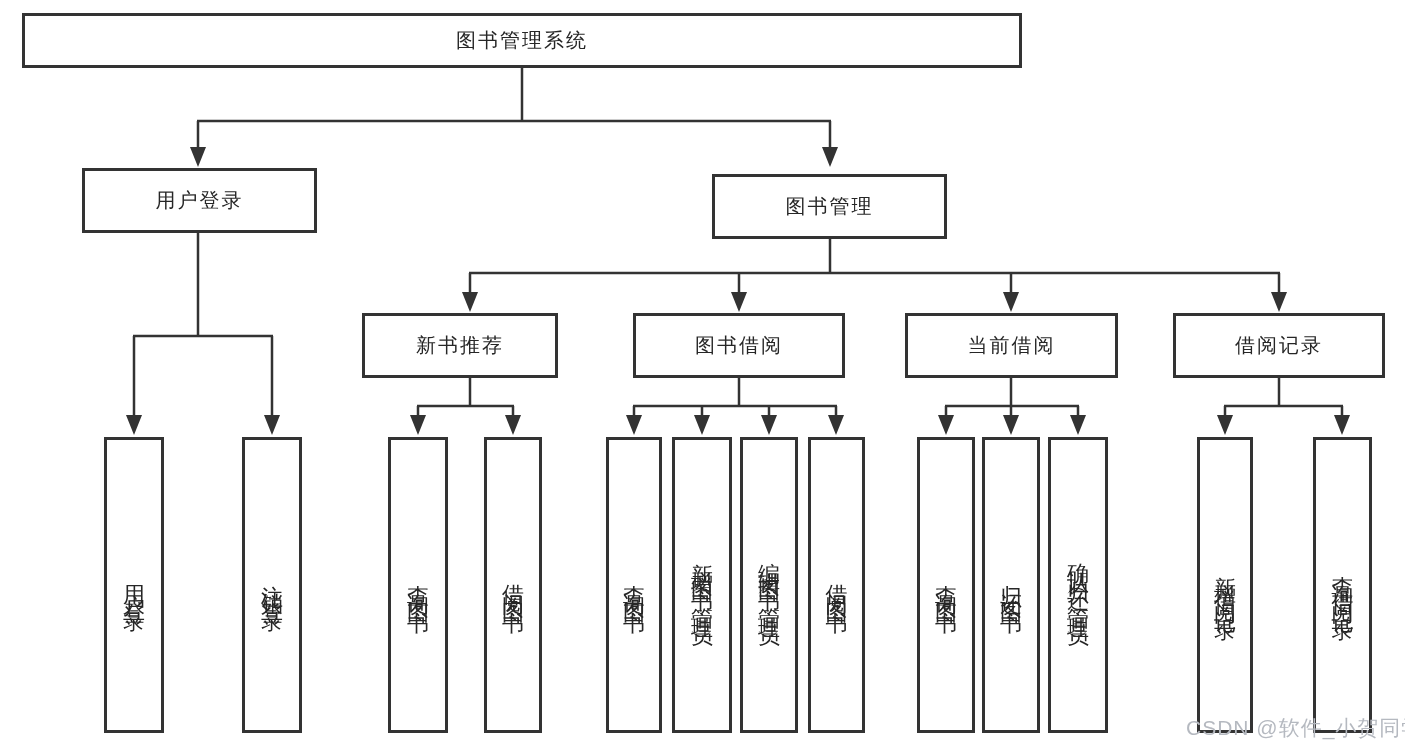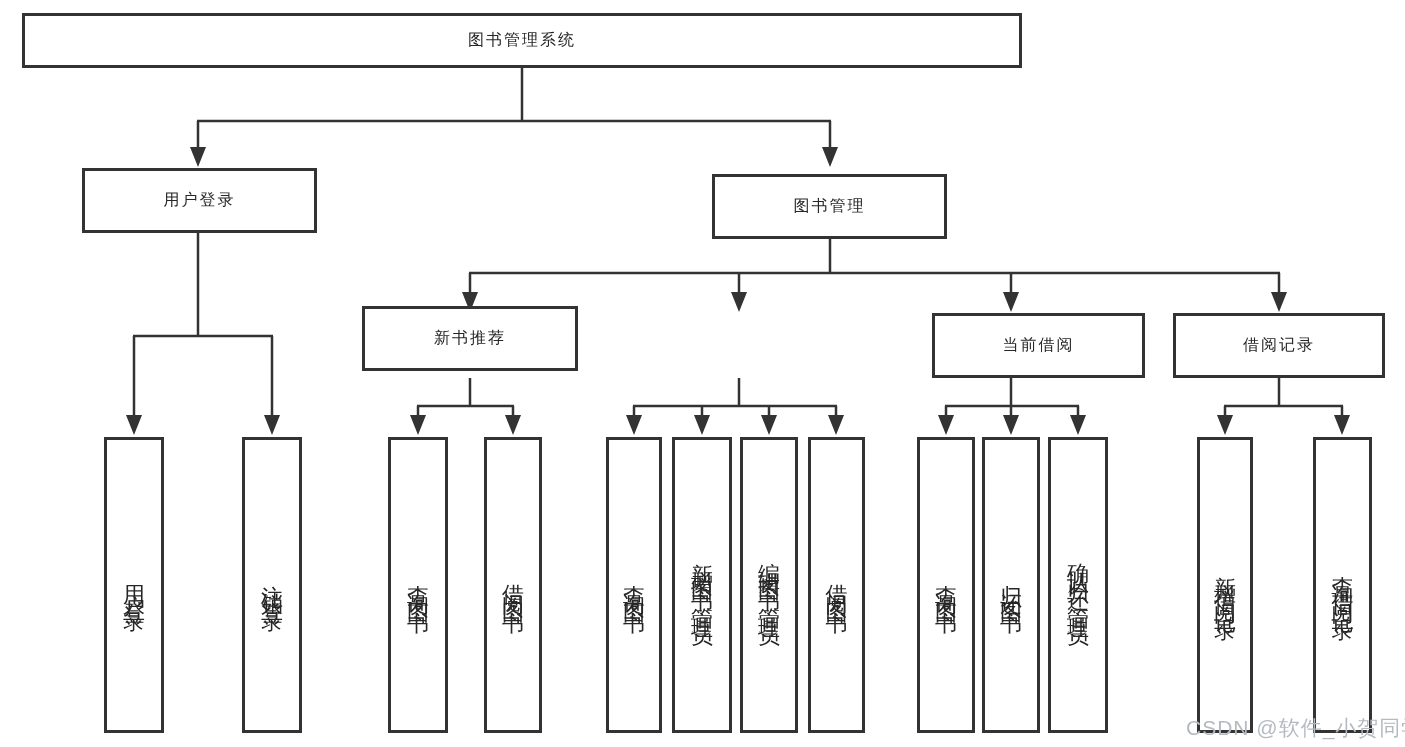--- a/index.html
+++ b/index.html
@@ -25,21 +25,21 @@
     position: absolute;
     box-sizing: border-box;
     border: 3px solid #333333;
     background: #ffffff;
     display: flex;
     align-items: center;
     justify-content: center;
     color: #262626;
   }
   .hnode .label {
-    font-size: 16px;
+    font-size: 20px;
     letter-spacing: 2px;
     white-space: nowrap;
     font-family: Liberation Serif, serif;
   }
   .vnode .label {
     writing-mode: vertical-rl;
     text-orientation: mixed;
     font-size: 22px;
     line-height: 1;
     letter-spacing: 9px;
@@ -129,24 +129,27 @@
     <span class="label">图书管理系统</span>
   </div>
 
   <div class="node hnode" style="left:82px;top:168px;width:235px;height:65px">
     <span class="label">用户登录</span>
   </div>
   <div class="node hnode" style="left:712px;top:174px;width:235px;height:65px">
     <span class="label">图书管理</span>
   </div>
 
-  <div class="node hnode" style="left:362px;top:306px;width:216px;height:65px">
+  <div class="node hnode" style="left:362px;top:313px;width:196px;height:65px">
     <span class="label">新书推荐</span>
   </div>
-  <div class="node hnode" style="left:932px;top:313px;width:213px;height:65px">
+  <div class="node hnode" style="left:633px;top:313px;width:212px;height:65px">
+    <span class="label">图书借阅</span>
+  </div>
+  <div class="node hnode" style="left:905px;top:313px;width:213px;height:65px">
     <span class="label">当前借阅</span>
   </div>
   <div class="node hnode" style="left:1173px;top:313px;width:212px;height:65px">
     <span class="label">借阅记录</span>
   </div>
 
   <div class="node vnode" style="left:104px;top:437px;width:60px;height:296px">
     <span class="label">用户登录</span>
   </div>
   <div class="node vnode" style="left:242px;top:437px;width:60px;height:296px">

